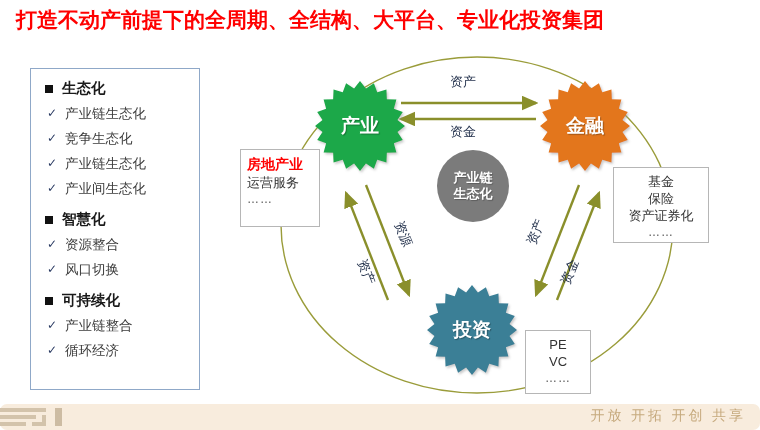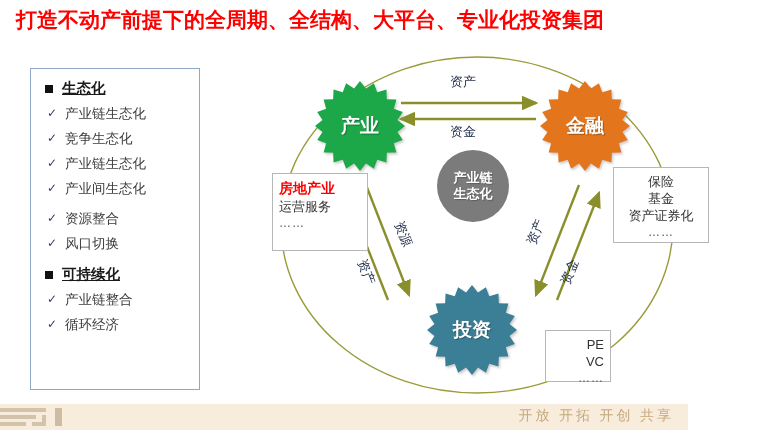--- a/index.html
+++ b/index.html
@@ -17,21 +17,21 @@
   }
 
   
   .sidebar{
     position:absolute;left:30px;top:68px;width:170px;height:322px;
     border:1px solid #8fa8c8;background:#ffffff;box-sizing:border-box;
     padding:10px 0 0 0;
   }
   .sb-head{
     display:flex;align-items:center;margin:0 0 7px 14px;
-    font-size:14.5px;font-weight:bold;color:#1a1a1a;text-decoration:underline;
+    font-size:14.5px;font-weight:bold;color:#1a1a1a;
   }
   .sb-head .sq{
     width:8px;height:8px;background:#111;margin-right:9px;flex:none;
   }
   .sb-item{
     display:flex;align-items:flex-start;margin:0 0 7px 16px;
     font-size:13.5px;color:#3a3a3a;
   }
   .sb-item .ck{
     color:#2b3b63;font-size:12px;margin-right:8px;line-height:16px;flex:none;
@@ -68,21 +68,21 @@
 
   
   .cap{
     position:absolute;font-size:13px;color:#24324d;white-space:nowrap;
     font-weight:normal;
   }
   .cap.rot{transform-origin:50% 50%;}
 
   
   .footer{
-    position:absolute;left:0;bottom:0;width:688px;height:26px;background:#f8ecdd;
+    position:absolute;left:0;bottom:0;width:760px;height:26px;background:#f8ecdd;border-radius:7px;
   }
   .footer .mark{position:absolute;left:0;top:2px;width:90px;height:22px;}
   .footer .slogan{
     position:absolute;right:14px;top:3px;
     font-family:"Liberation Serif","DejaVu Serif",serif;
     font-size:14px;color:#c6aa7e;letter-spacing:3px;white-space:nowrap;
   }
 </style>
 </head>
 <body>
@@ -109,20 +109,24 @@
       <span class="ck">✓</span>
       <span>产业链生态化</span>
     </div>
     <div class="sb-item">
       <span class="ck">✓</span>
       <span>产业间生态化</span>
     </div>
 
     <div class="sb-gap"></div>
 
+    <div class="sb-head">
+      <span class="sq"></span>
+      <span>智慧化</span>
+    </div>
     <div class="sb-item">
       <span class="ck">✓</span>
       <span>资源整合</span>
     </div>
     <div class="sb-item">
       <span class="ck">✓</span>
       <span>风口切换</span>
     </div>
 
     <div class="sb-gap"></div>
@@ -191,34 +195,34 @@
 
     <div class="cap" style="left:245px;top:28px;">资产</div>
     <div class="cap" style="left:245px;top:78px;">资金</div>
 
     <div class="cap rot" style="left:148px;top:218px;transform:rotate(68deg);">资产</div>
     <div class="cap rot" style="left:185px;top:180px;transform:rotate(68deg);">资源</div>
 
     <div class="cap rot" style="left:318px;top:178px;transform:rotate(-68deg);">资产</div>
     <div class="cap rot" style="left:352px;top:218px;transform:rotate(-68deg);">资金</div>
 
-    <div class="box" style="left:35px;top:128px;width:96px;height:78px;margin-left:32px;">
+    <div class="box" style="left:35px;top:104px;width:80px;height:78px;">
       <div class="hd">房地产业</div>
       <div>运营服务</div>
       <div class="dots">……</div>
     </div>
 
     <div class="box center" style="left:408px;top:122px;width:96px;height:76px;">
+      <div>基金</div>
       <div>保险</div>
-      <div>基金</div>
       <div>资产证券化</div>
       <div class="dots">……</div>
     </div>
 
-    <div class="box center" style="left:340px;top:285px;width:66px;height:52px;text-align:right;">
+    <div class="box center" style="left:320px;top:285px;width:66px;height:64px;">
       <div>PE</div>
       <div>VC</div>
       <div class="dots">……</div>
     </div>
   </div>
 
   <div class="footer">
     <svg class="mark" viewBox="0 0 90 22">
       <rect x="0" y="2" width="46" height="4" fill="#d3c3ab"></rect>
       <rect x="0" y="9" width="36" height="4" fill="#d3c3ab"></rect>

